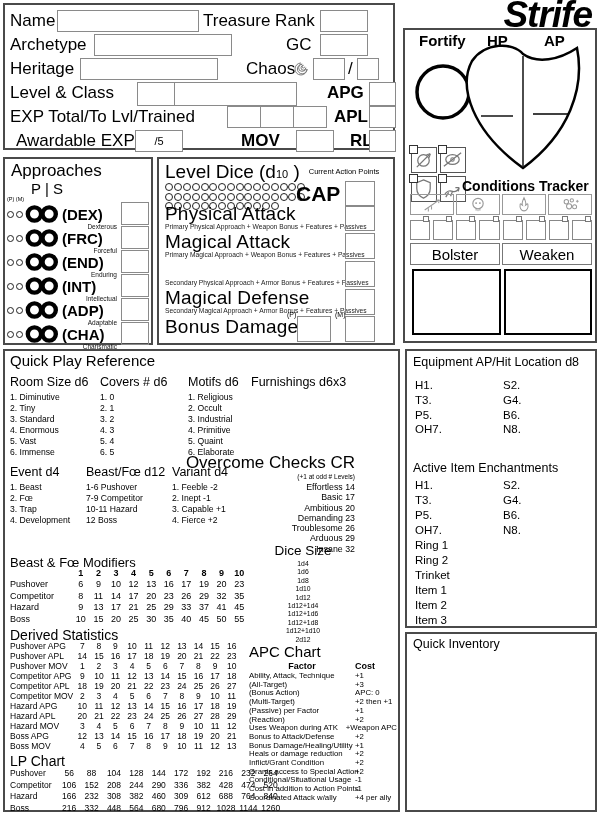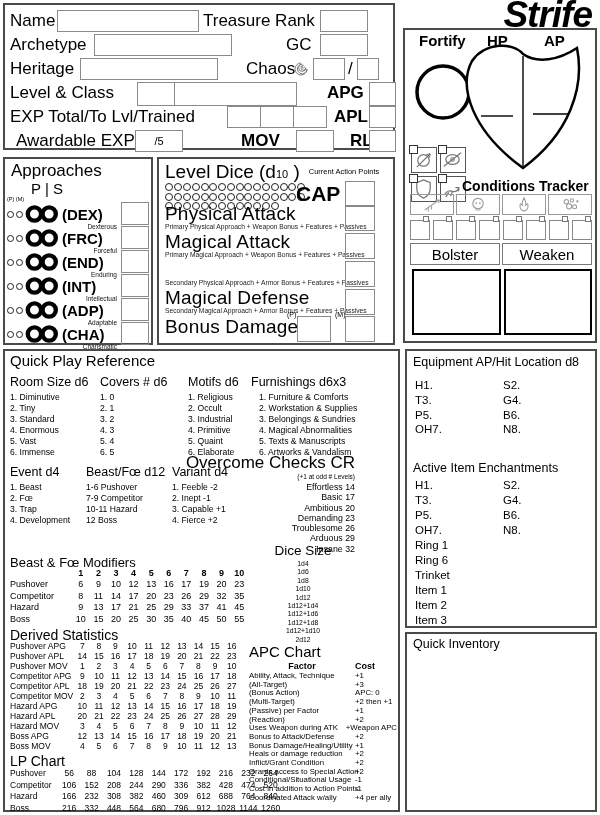--- a/index.html
+++ b/index.html
@@ -426,28 +426,20 @@
           <div class="li">1. Religious</div>
           <div class="li">2. Occult</div>
           <div class="li">3. Industrial</div>
           <div class="li">4. Primitive</div>
           <div class="li">5. Quaint</div>
           <div class="li">6. Elaborate</div>
         </div>
     </div>
     <div class="abs" style="left:246px;top:24px;">
       <div class="qh">Furnishings d6x3</div>
-      <div class="qlist" style="padding-left:8px;">
-          <div class="li">1. Furniture &amp; Comforts</div>
-          <div class="li">2. Workstation &amp; Supplies</div>
-          <div class="li">3. Belongings &amp; Sundries</div>
-          <div class="li">4. Magical Abnormalities</div>
-          <div class="li">5. Texts &amp; Manuscripts</div>
-          <div class="li">6. Artworks &amp; Vandalism</div>
-        </div>
     </div>
 
     <div class="abs" style="left:5px;top:114px;">
       <div class="qh">Event d4</div>
       <div class="qlist">
           <div class="li">1. Beast</div>
           <div class="li">2. Fœ</div>
           <div class="li">3. Trap</div>
           <div class="li">4. Development</div>
         </div>
@@ -862,21 +854,21 @@
         <div class="li">S2.</div>
         <div class="li">T3.</div>
         <div class="li">G4.</div>
         <div class="li">P5.</div>
         <div class="li">B6.</div>
         <div class="li">OH7.</div>
         <div class="li">N8.</div>
       </div>
     <div class="abs ex-list" style="left:8px;top:187px;width:176px;">
         <div class="li">Ring 1</div>
-        <div class="li">Ring 6</div>
+        <div class="li">Ring 2</div>
         <div class="li">Trinket</div>
         <div class="li">Item 1</div>
         <div class="li">Item 2</div>
         <div class="li">Item 3</div>
       </div>
   </div>
 
   <div class="panel" style="left:405px;top:632px;width:192px;height:180px;">
     <div class="abs" style="left:6px;top:3px;font-size:12.5px;">Quick Inventory</div>
   </div>

